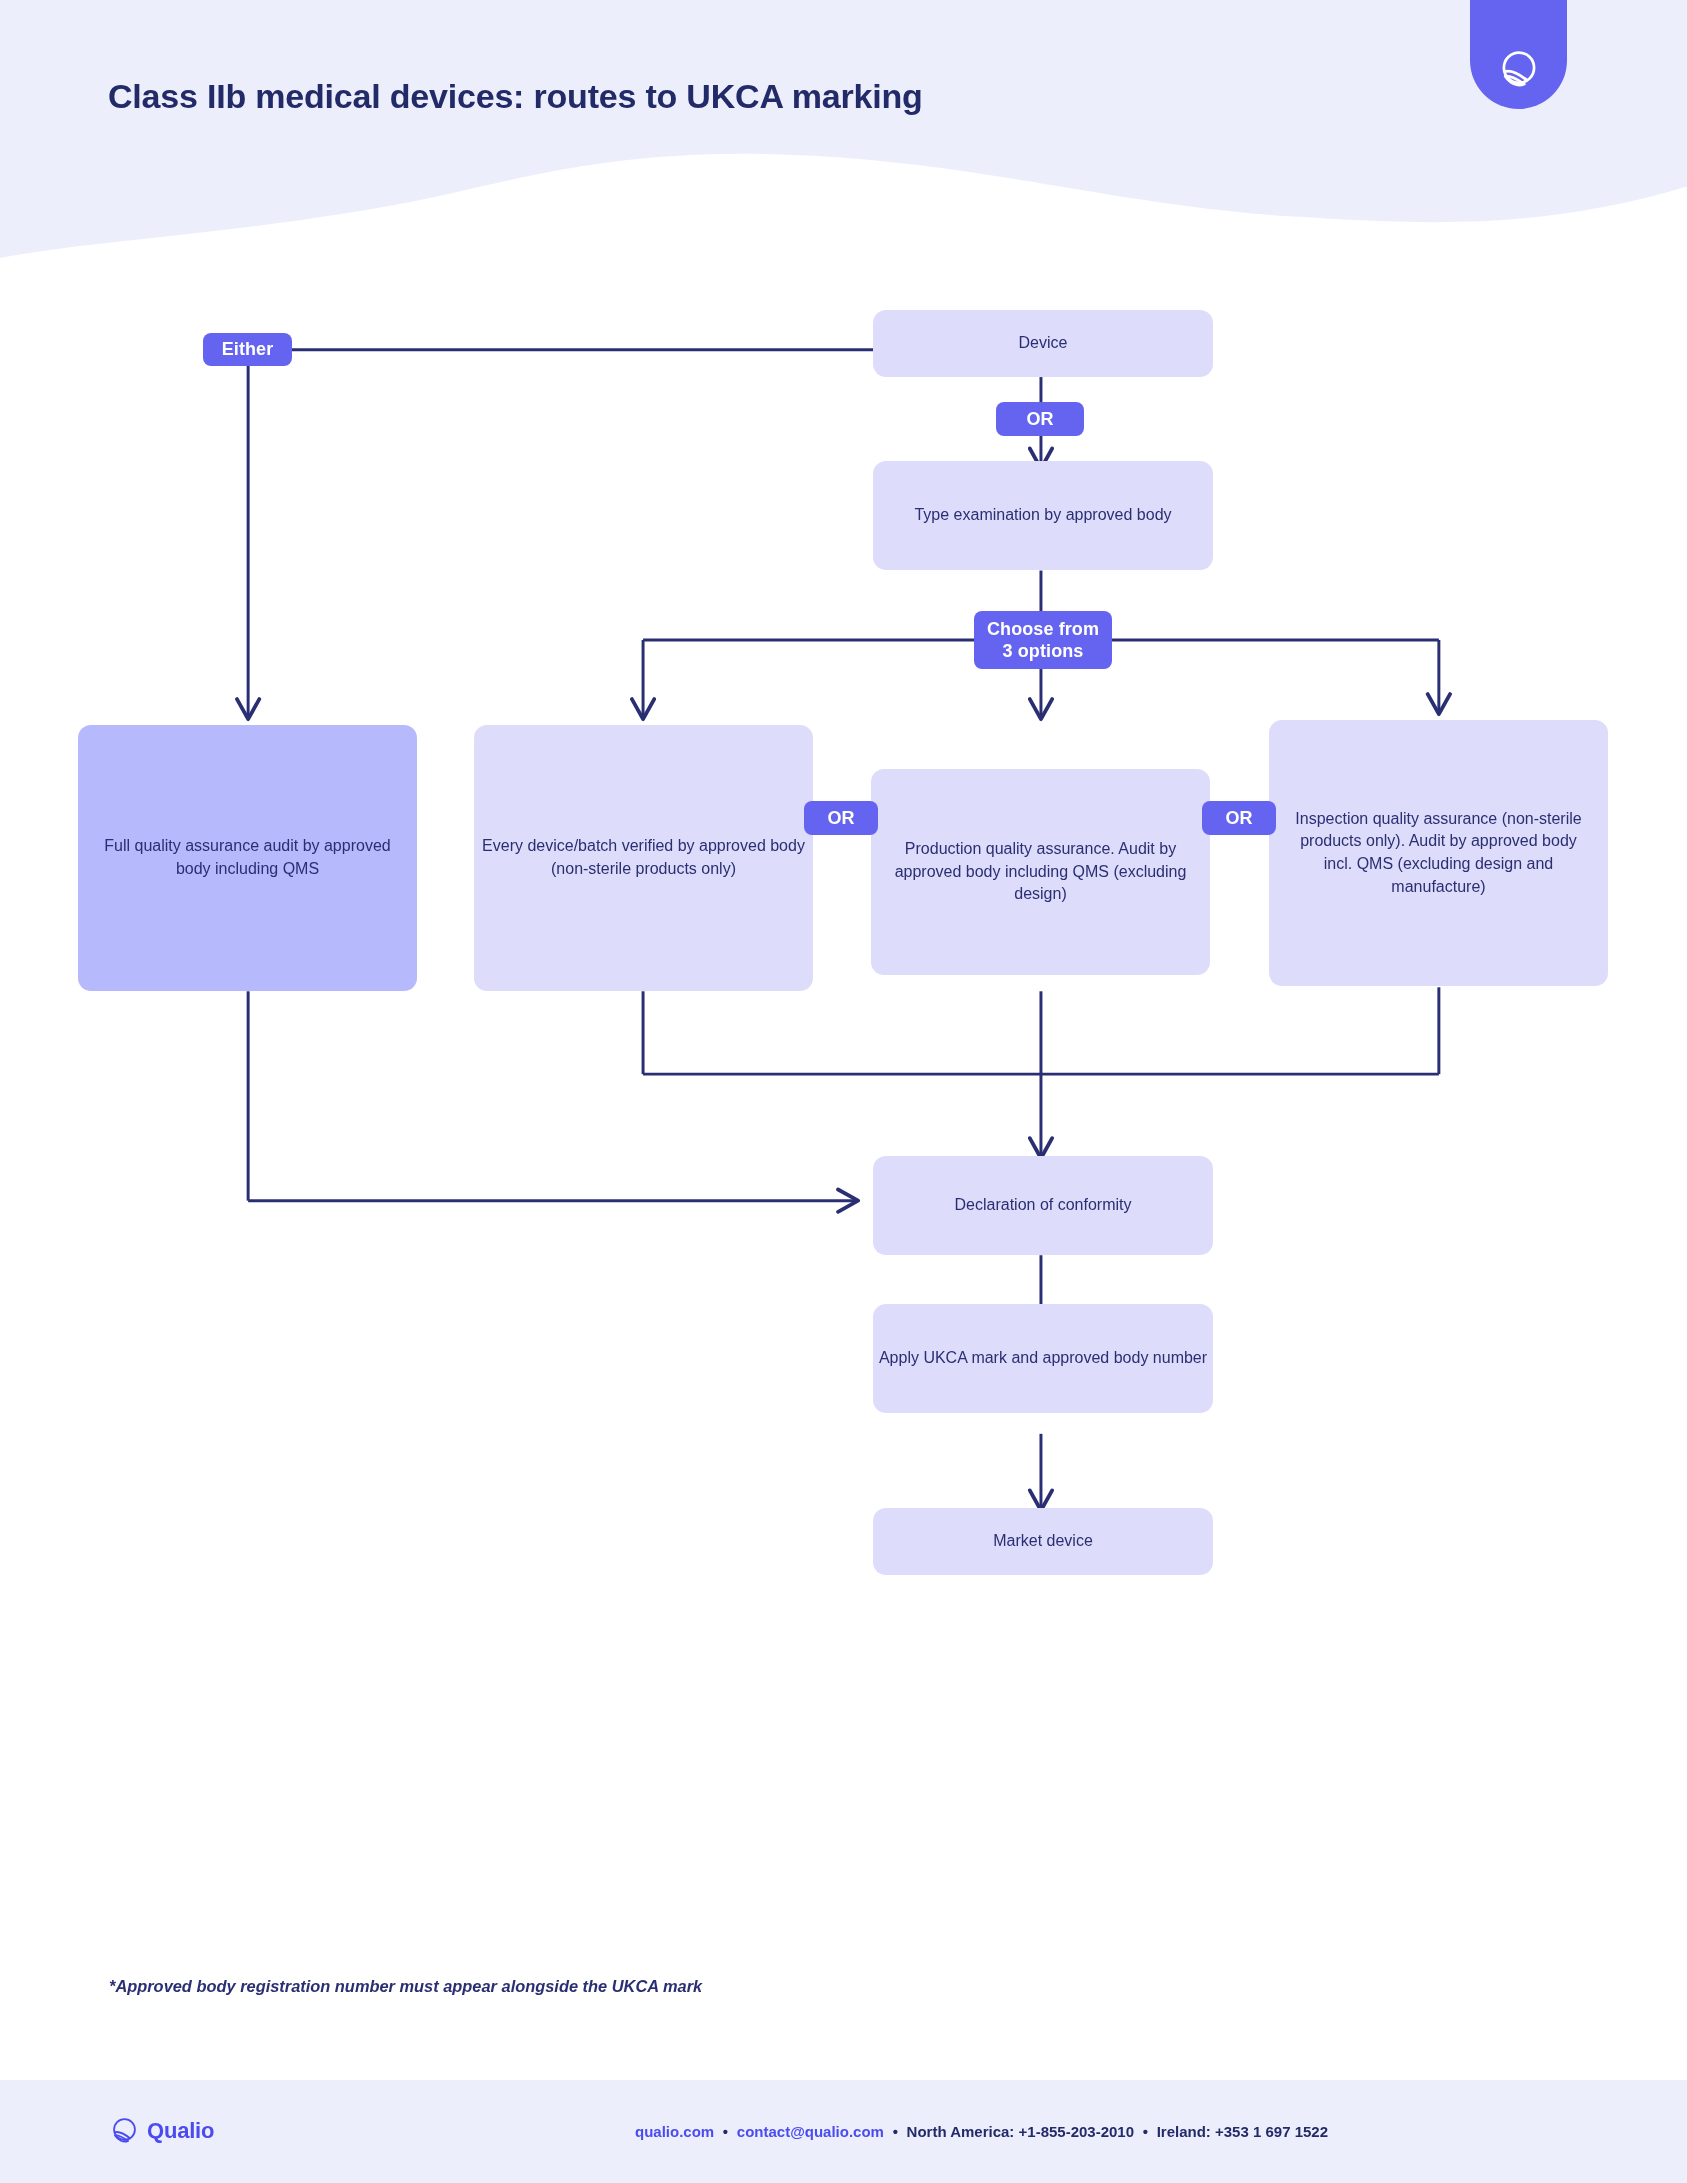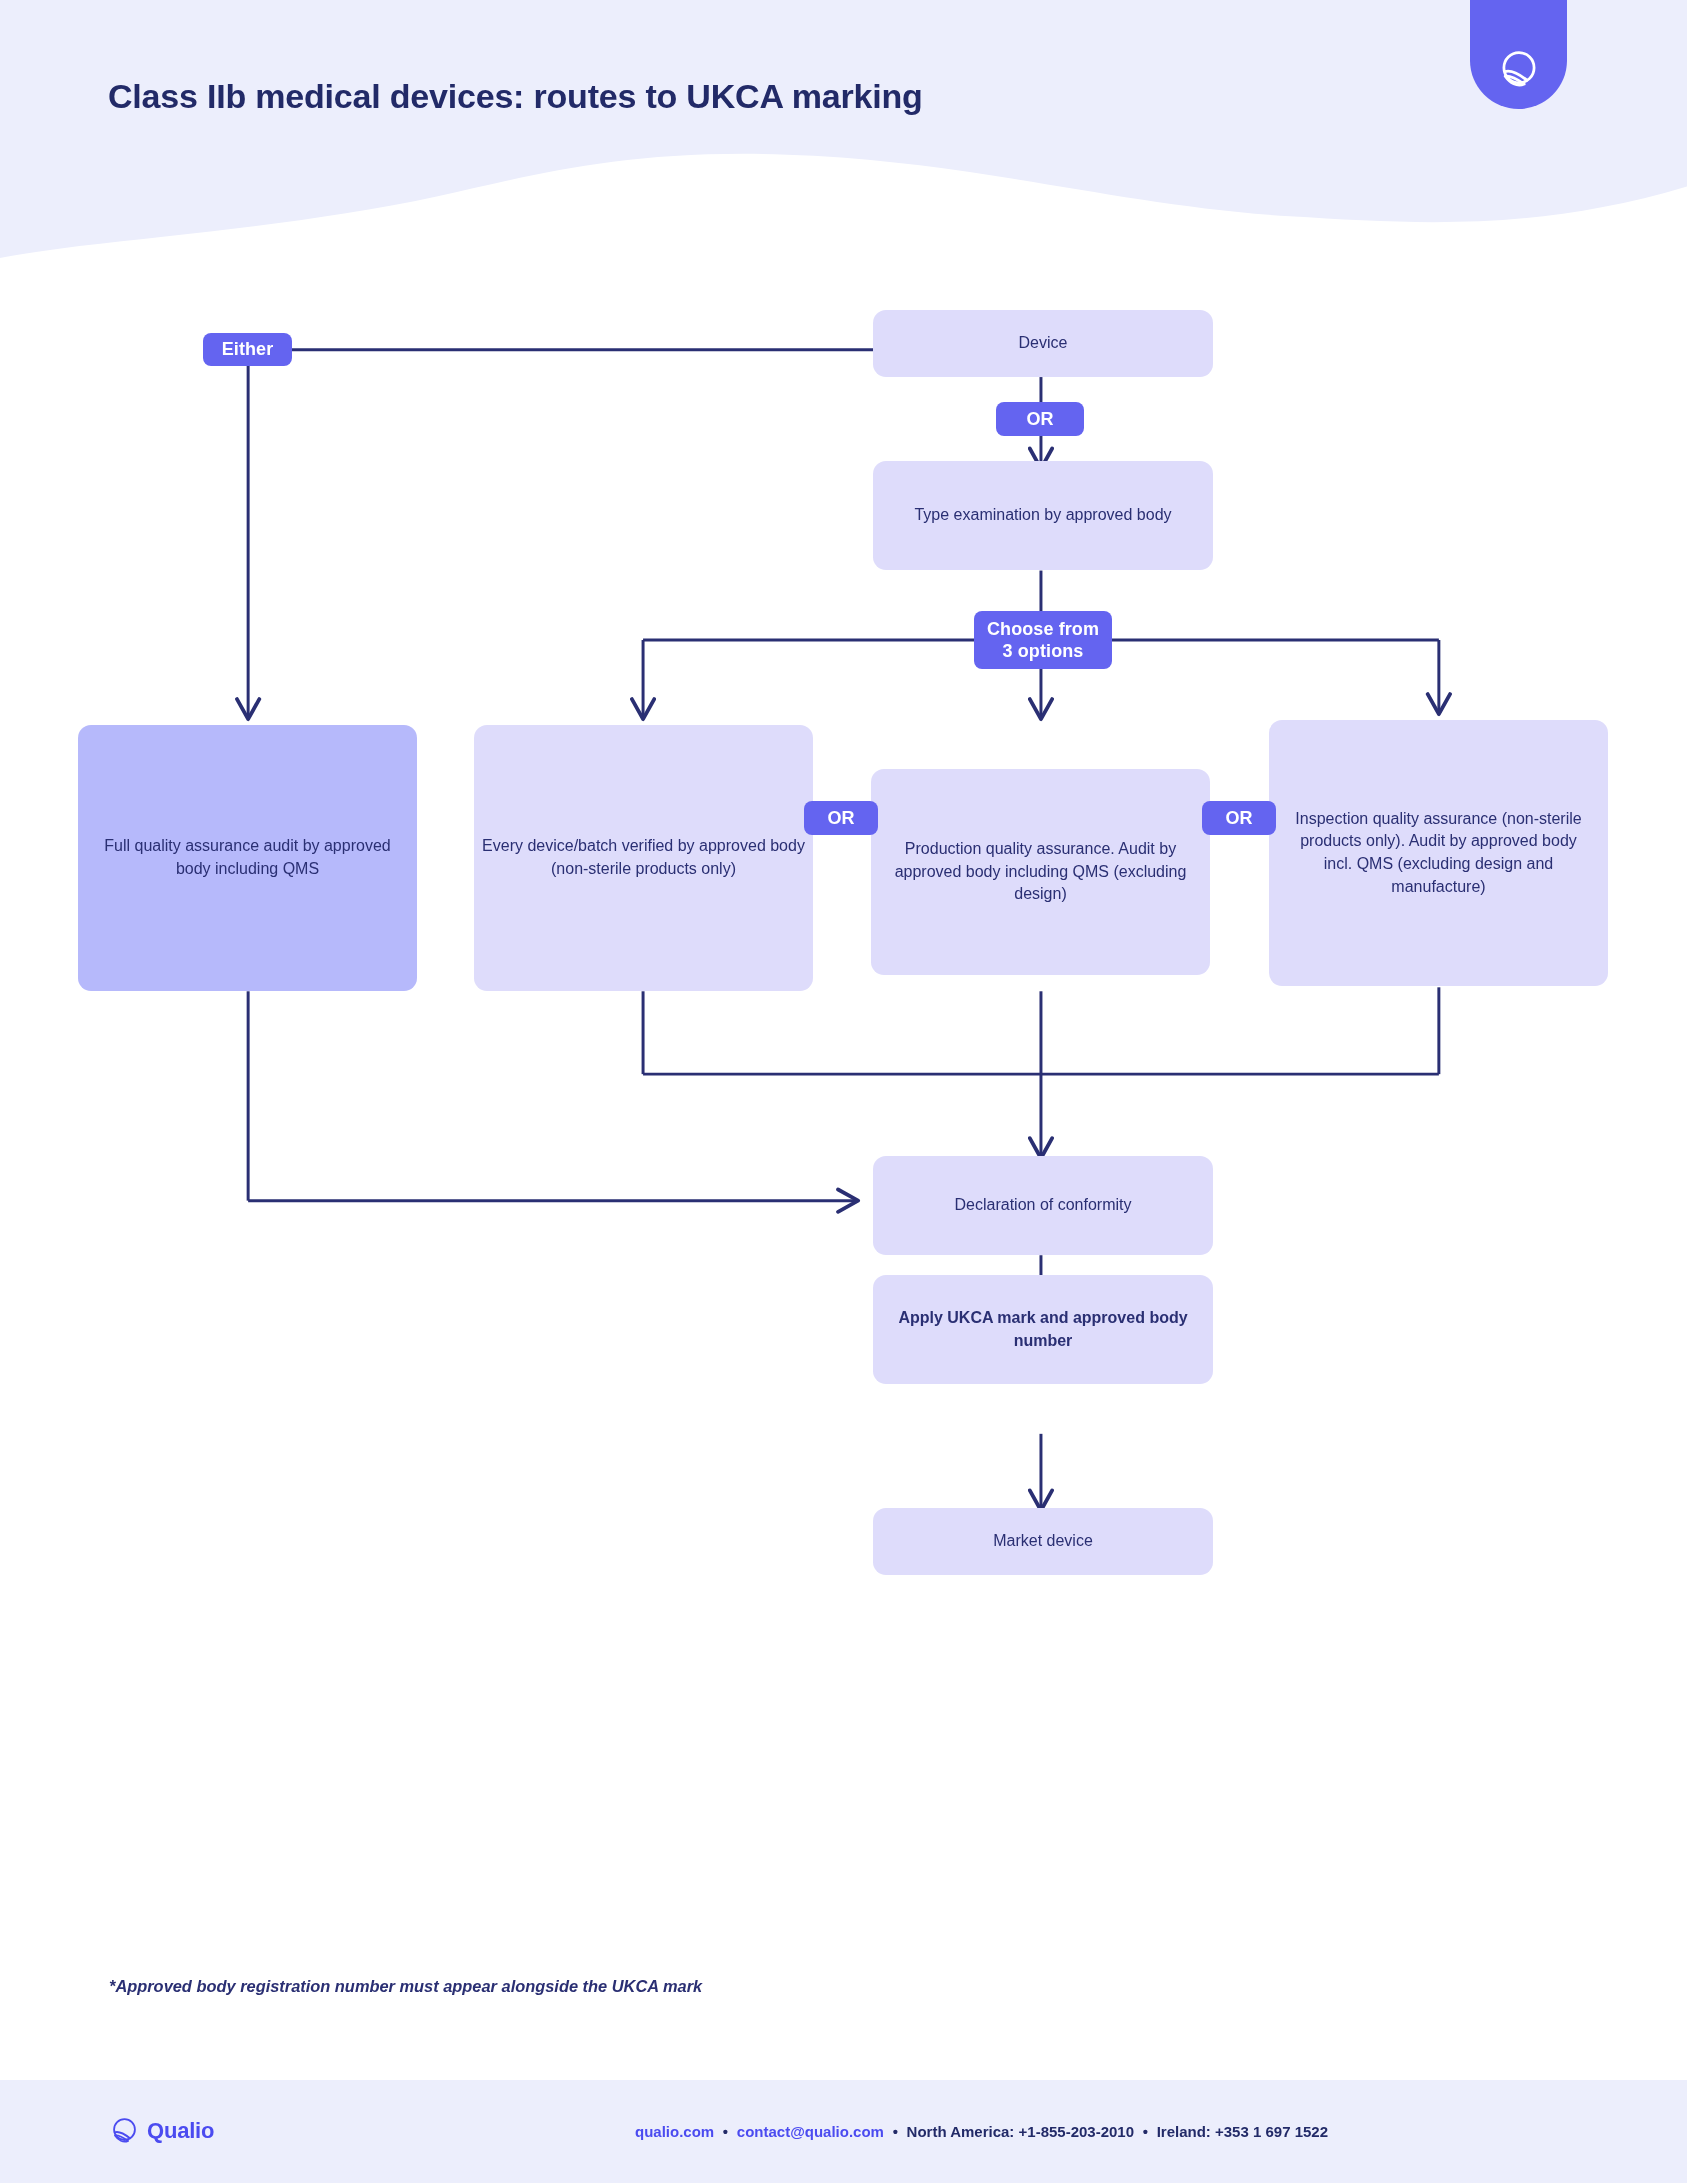--- a/index.html
+++ b/index.html
@@ -256,21 +256,21 @@
   </div>
 
   <div class="node" style="left:1269px; top:720px; width:339px; height:266px; padding:9px 17px;justify-content:center;">
     <span>Inspection quality assurance (non-sterile products only). Audit by approved body incl. QMS (excluding design and manufacture)</span>
   </div>
 
   <div class="node" style="left:873px; top:1156px; width:340px; height:99px;">
     <span>Declaration of conformity</span>
   </div>
 
-  <div class="node" style="left:873px; top:1275px; width:340px; height:109px; padding:9px 3px;font-weight:bold;">
+  <div class="node" style="left:873px; top:1304px; width:340px; height:109px; padding:9px 3px;">
     <span>Apply UKCA mark and approved body number</span>
   </div>
 
   <div class="node" style="left:873px; top:1508px; width:340px; height:67px;">
     <span>Market device</span>
   </div>
 </div>
 
 <div id="footnote">*Approved body registration number must appear alongside the UKCA mark</div>
 

